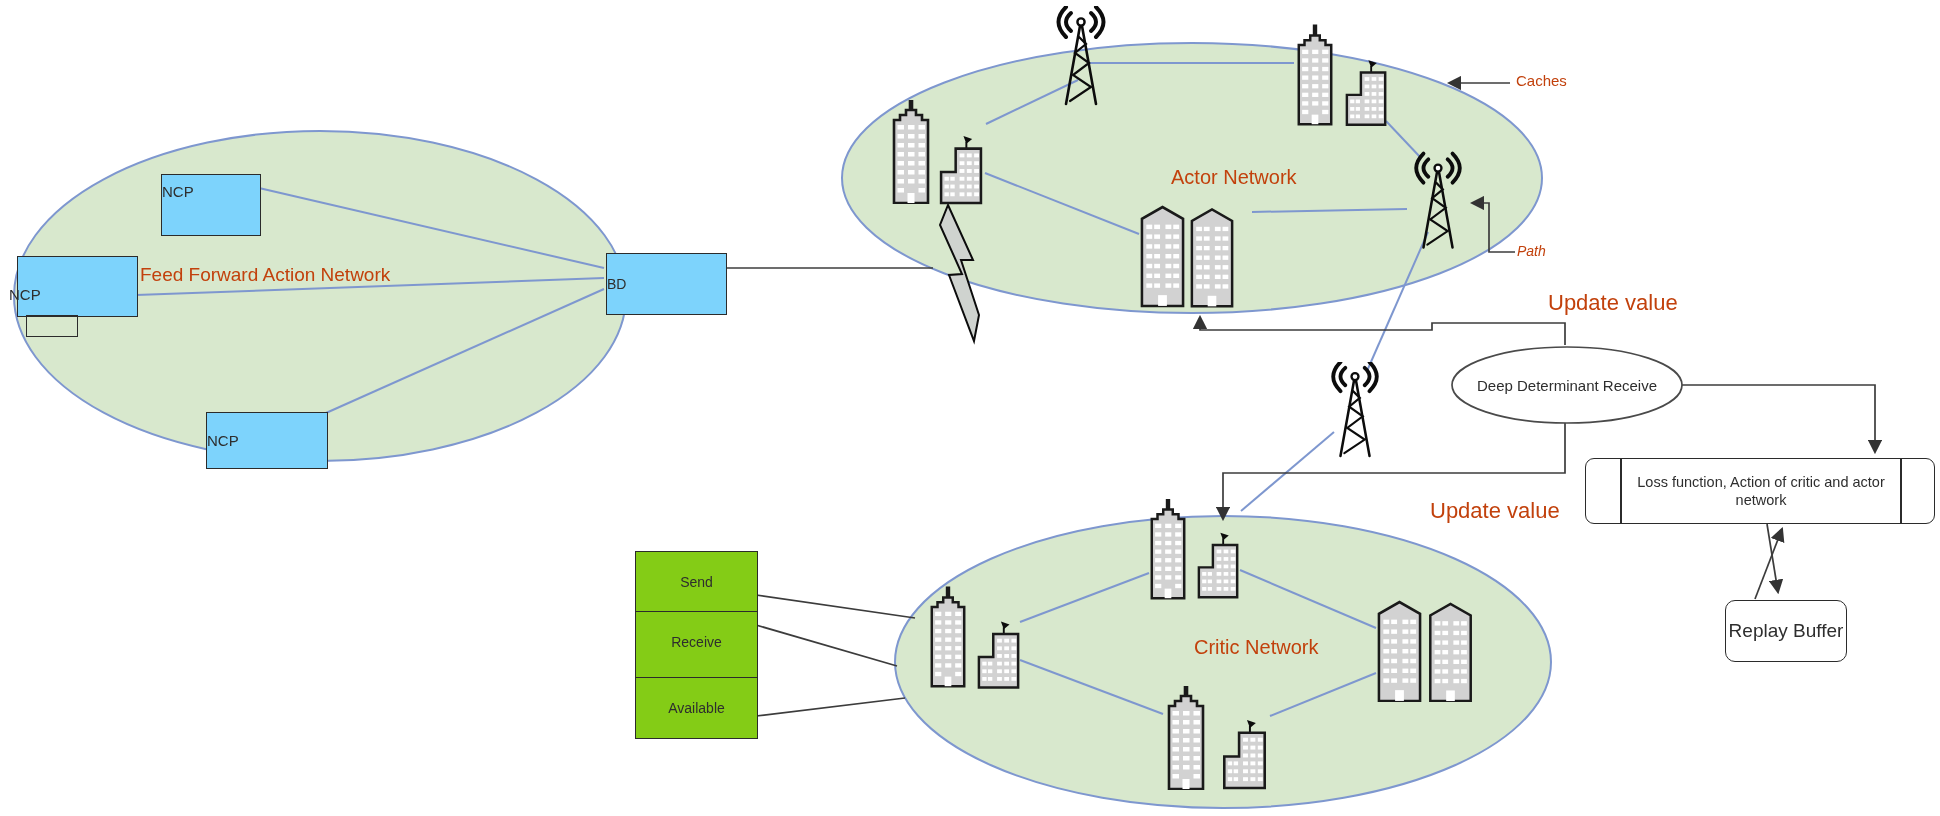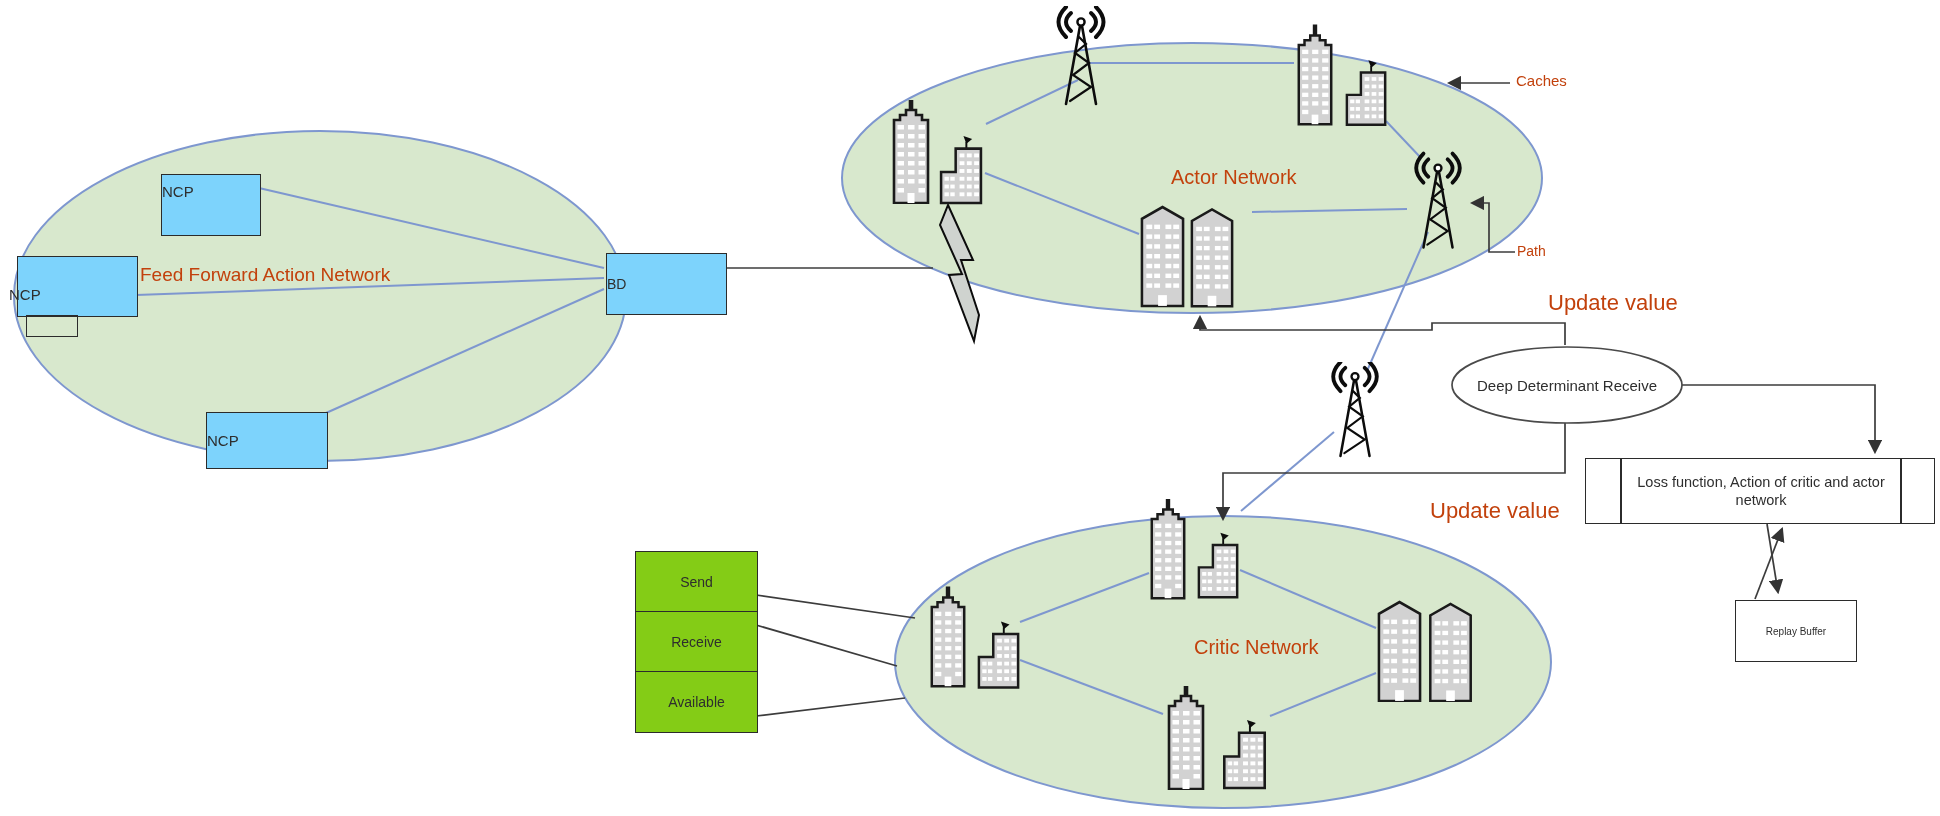--- a/index.html
+++ b/index.html
@@ -11,22 +11,22 @@
        display:flex;align-items:center;justify-content:flex-start;font-size:15px;}
   .ghostbox{position:absolute;z-index:2;background:transparent;border:1.4px solid #2b2b2b;}
   .iotable{position:absolute;z-index:2;background:#84cc16;border:1.6px solid #2b2b2b;}
   .iorow{height:59px;display:flex;align-items:center;justify-content:center;font-size:14px;}
   .iorow + .iorow{border-top:1.6px solid #2b2b2b;align-items:center;}
   #loss-box{position:absolute;z-index:2;background:#fff;border:1.6px solid #2b2b2b;}
   #loss-box .vline{position:absolute;top:0;bottom:0;width:1.6px;background:#2b2b2b;}
   #loss-box .losstext{position:absolute;left:36px;right:34px;top:0;bottom:0;
        display:flex;align-items:center;justify-content:center;text-align:center;
        font-size:14.5px;line-height:1.25;}
-  #replay-box{position:absolute;z-index:2;background:#fff;border:1.6px solid #2b2b2b;border-radius:0;
-       display:flex;align-items:center;justify-content:center;font-size:10px;margin-left:10px;}
+  #replay-box{position:absolute;z-index:2;background:#fff;border:1.6px solid #2b2b2b;border-radius:10px;
+       display:flex;align-items:center;justify-content:center;font-size:19px;}
   #ddp-label{position:absolute;z-index:3;display:flex;align-items:center;justify-content:center;
        text-align:center;font-size:15px;}
   .big{font-size:22px;}
   .title20{font-size:20px;margin-left:39px;}
 </style>
 </head>
 <body>
 
 <div id="stage">
 
@@ -225,37 +225,37 @@
     <span>BD</span>
   </div>
 
   <div class="iotable" style="left:635px;top:551px;width:121px;">
     <div class="iorow">
       <span>Send</span>
     </div>
     <div class="iorow">
       <span>Receive</span>
     </div>
-    <div class="iorow" style="height:60px;">
+    <div class="iorow" style="height:60px;margin-top:6px;">
       <span>Available</span>
     </div>
   </div>
 
-  <div id="loss-box" style="left:1585px;top:458px;width:348px;height:64px;">
+  <div id="loss-box" style="left:1585px;top:458px;width:348px;height:64px;border-radius:9px;">
     <div class="vline" style="left:34px;"></div>
     <div class="vline" style="right:32px;"></div>
     <div class="losstext">Loss function, Action of critic and actor network</div>
   </div>
 
   <div id="replay-box" style="left:1725px;top:600px;width:120px;height:60px;">
     <span>Replay Buffer</span>
   </div>
 
   <div id="ddp-label" style="left:1452px;top:347px;width:230px;height:76px;">Deep Determinant Receive</div>
 
   <div class="lbl" style="left:140px;top:264px;font-size:19px;">Feed Forward Action Network</div>
   <div class="lbl title20" style="left:1132px;top:166px;">Actor Network</div>
   <div class="lbl title20" style="left:1155px;top:636px;">Critic Network</div>
   <div class="lbl" style="left:1516px;top:72px;font-size:15px;">Caches</div>
-  <div class="lbl" style="left:1517px;top:243px;font-size:14px;">Path</div>
+  <div class="lbl" style="left:1517px;top:243px;font-size:14px;font-style:italic;">Path</div>
   <div class="lbl big" style="left:1548px;top:290px;">Update value</div>
   <div class="lbl big" style="left:1430px;top:498px;">Update value</div>
 </div>
 
 </body></html>

